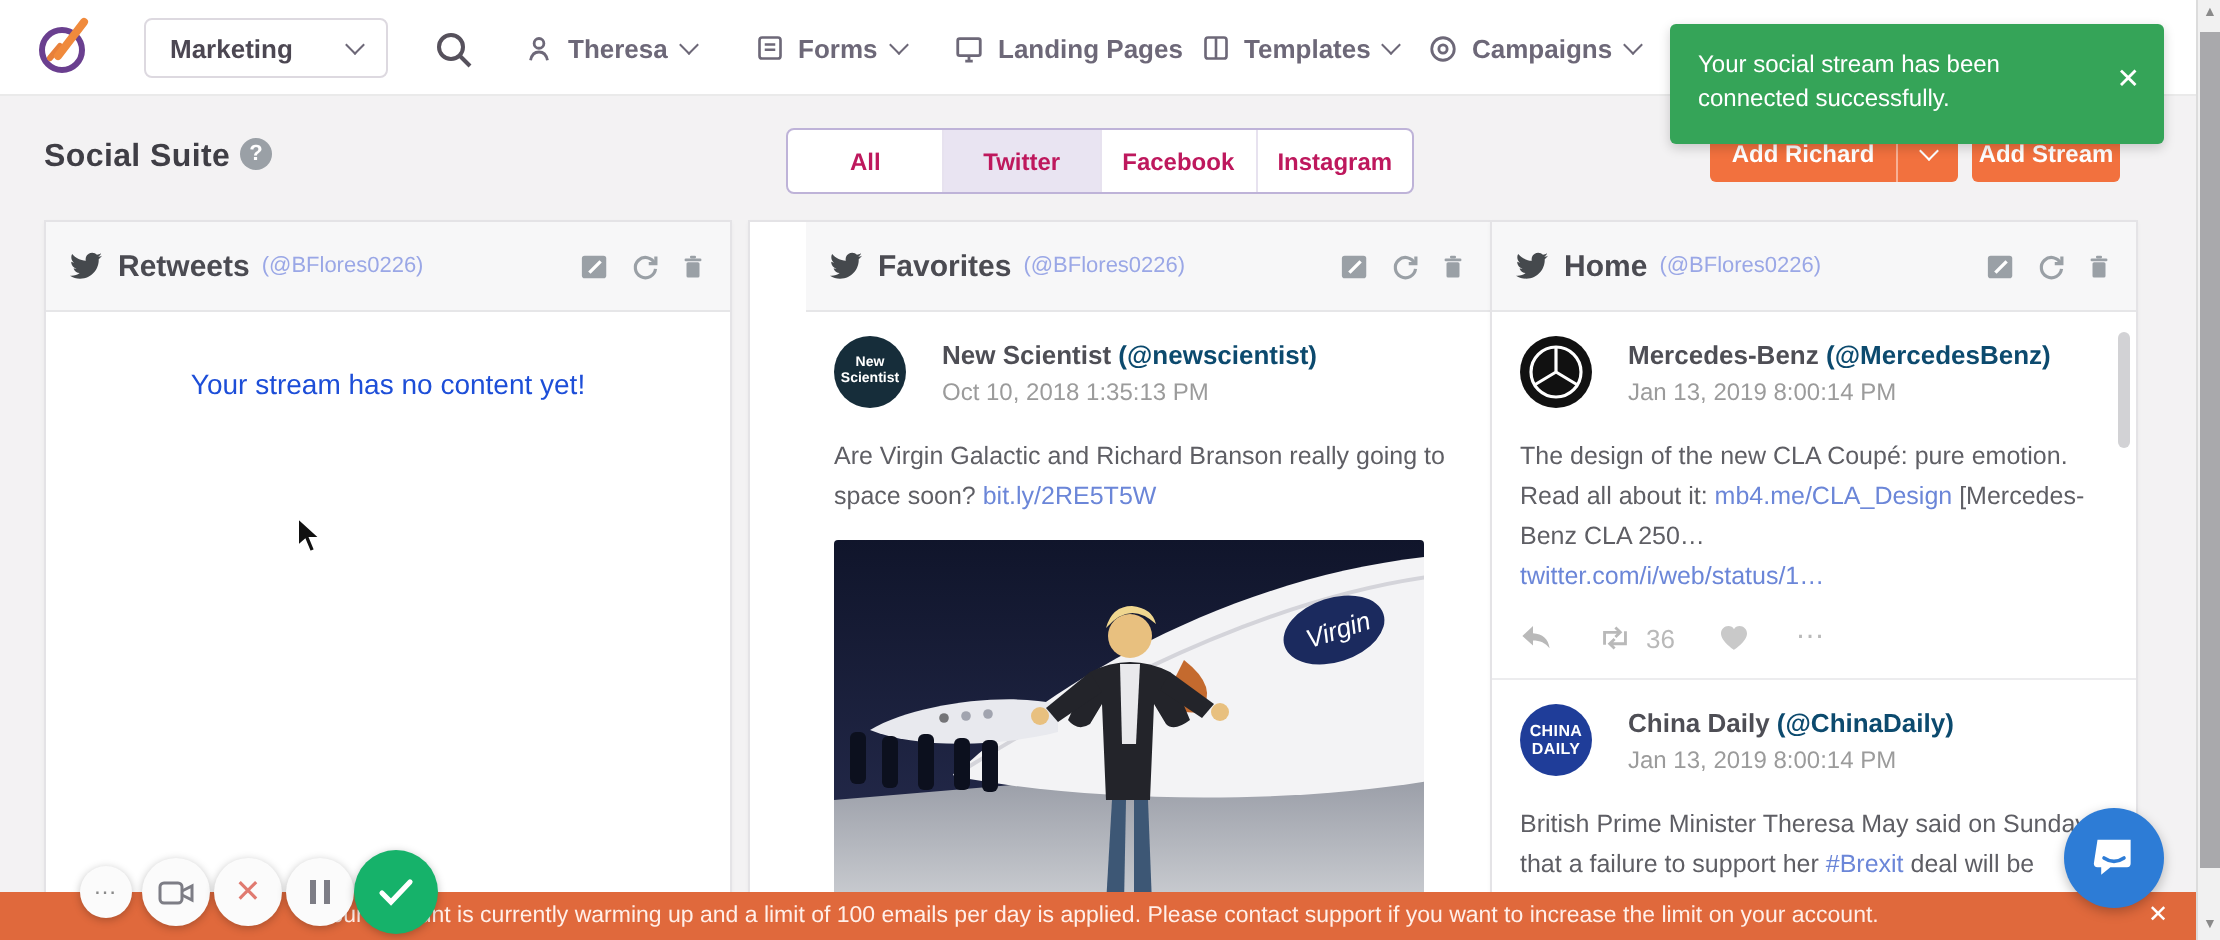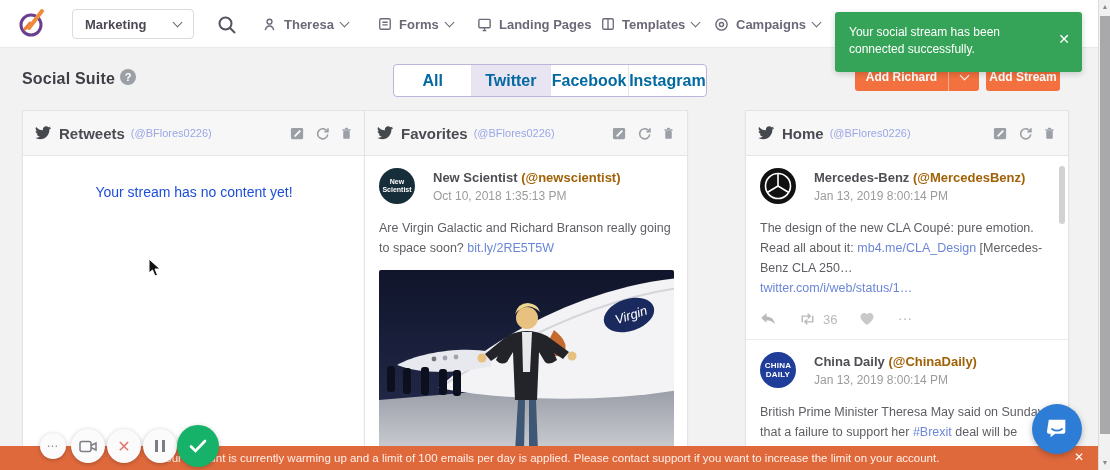--- a/index.html
+++ b/index.html
@@ -18,59 +18,59 @@
   .navitem { position:absolute; top:0; height:48px; display:flex; align-items:center; gap:7px; cursor:pointer; }
   .navitem .txt { font-size:13px; font-weight:bold; color:#6d6878; }
   .navitem svg { display:block; }
 
   
   .page-title { position:absolute; left:22px; top:70px; font-size:16px; font-weight:bold; color:#3f3e45; letter-spacing:.2px; }
   .help-dot { position:absolute; left:120px; top:69px; width:16px; height:16px; border-radius:50%; background:#9aa0a6; color:#fff;
               font-size:11px; font-weight:bold; text-align:center; line-height:16px; }
   .tabs { position:absolute; left:393px; top:64px; width:314px; height:33px; background:#fff; border:1px solid #beb3d8; border-radius:4px;
           display:flex; overflow:hidden; }
-  .tab { flex:1; display:flex; align-items:center; justify-content:center; font-size:16px; font-weight:bold; color:#0369a1; cursor:pointer;
+  .tab { flex:1; display:flex; align-items:center; justify-content:center; font-size:12px; font-weight:bold; color:#be185d; cursor:pointer;
          border-right:1px solid #e7e2ef; }
   .tab:last-child { border-right:none; }
   .tab.active { background:#e9e4f2; }
 
   .btn-orange { position:absolute; top:62px; height:29px; background:#f2713e; border-radius:3px; color:#fff; font-size:12px; font-weight:bold;
                 display:flex; align-items:center; cursor:pointer; }
   .btn-addnet { left:855px; width:124px; }
   .btn-addnet .cap { flex:1; text-align:center; }
   .btn-addnet .split { width:1px; height:100%; background:rgba(255,255,255,.45); }
   .btn-addnet .dd { width:30px; display:flex; align-items:center; justify-content:center; }
   .btn-addnet .chev { border-color:#fff; }
   .btn-addstream { left:986px; width:74px; justify-content:center; }
 
   
   .col { position:absolute; top:110px; height:360px; background:#fff; border:1px solid #e4e3e6; box-shadow:0 1px 2px rgba(0,0,0,.04); z-index:1; }
   .col1 { left:22px;  width:344px; }
-  .col2 { left:364px; width:324px; }
+  .col2 { left:374px; width:372px;padding-left:28px; }
   .col3 { left:745px; width:324px; }
   .colhead { height:45px; background:#f7f7f8; border-bottom:1px solid #e6e6e8; display:flex; align-items:center; padding:0 12px; }
   .colhead .bird { margin-right:8px; }
   .colhead .ctitle { font-size:15px; color:#4b4b52;font-weight:bold; }
   .colhead .chandle { font-size:11px; color:#9aa7e6; margin-left:6px; cursor:pointer; }
   .colhead .tools { margin-left:auto; display:flex; align-items:center; gap:10px; }
   .colhead .tools svg { cursor:pointer; display:block; }
   .colbody { position:relative; height:314px; overflow:hidden; }
   .empty-msg { margin-top:28px; text-align:center; font-size:14px; color:#1d4ed8; }
 
   .tweet { position:relative; padding:12px 14px 8px 14px; }
   .tw-head { display:flex; }
   .avatar { width:36px; height:36px; border-radius:50%; flex:0 0 36px; display:flex; flex-direction:column; align-items:center; justify-content:center; overflow:hidden; }
   .av-ns { background:#162d3a; }
   .av-ns span { color:#fff; font-size:7px; font-weight:bold; line-height:8px; }
   .av-cd { background:#1f3d99; }
   .av-cd span { color:#fff; font-size:8px; font-weight:bold; line-height:9px; letter-spacing:.2px; }
   .av-mb { background:#111; align-items:center; justify-content:center; }
   .tw-meta { margin-left:18px; padding-top:2px; }
   .tw-author { font-size:13px; font-weight:bold; color:#4e4e55; }
-  .tw-author .hdl { font-weight:bold; color:#a16207; cursor:pointer; }
+  .tw-author .hdl { font-weight:bold; color:#0c4a6e; cursor:pointer; }
   .tw-date { font-size:12px; color:#9b9b9b; margin-top:4px; }
   .tw-text { font-size:12.5px; line-height:20px; color:#5e5e64; margin-top:14px; }
   .tw-text .lnk { color:#6b86d8; cursor:pointer; }
   .tw-actions { display:flex; align-items:flex-start; gap:22px; margin-top:14px; color:#b9b9b9; }
   .tw-actions .cnt { font-size:13px; color:#b9b9b9; margin-left:-16px; }
   .tw-divider { height:1px; background:#ececee; margin:4px 0 0 0; }
   .tw-img { margin-top:12px; width:295px; height:200px; border-radius:2px; overflow:hidden; }
 
   
   .col-scroll { position:absolute; right:3px; top:50px; width:6px; height:260px; }

